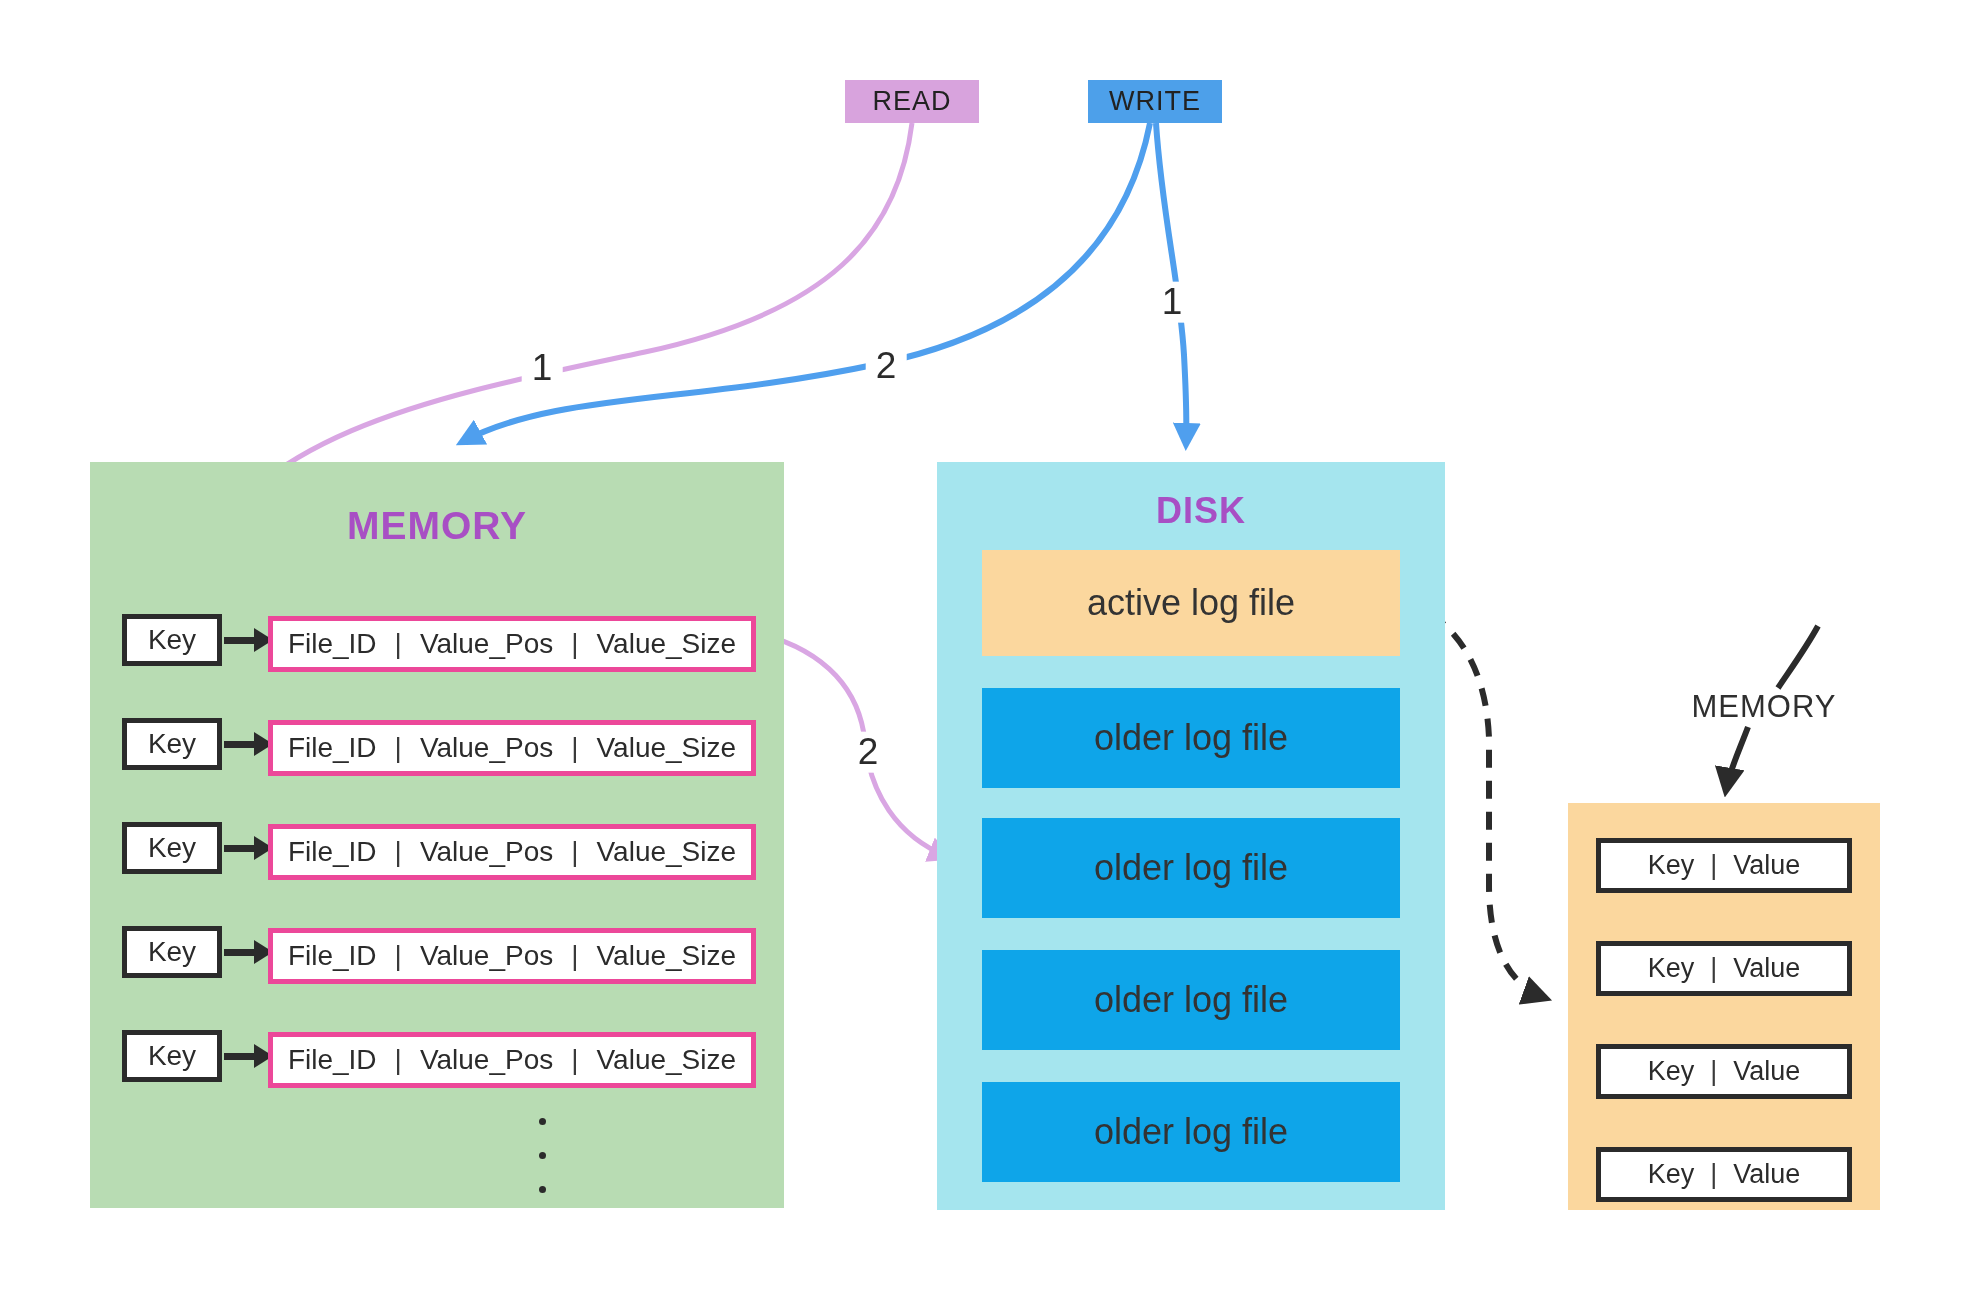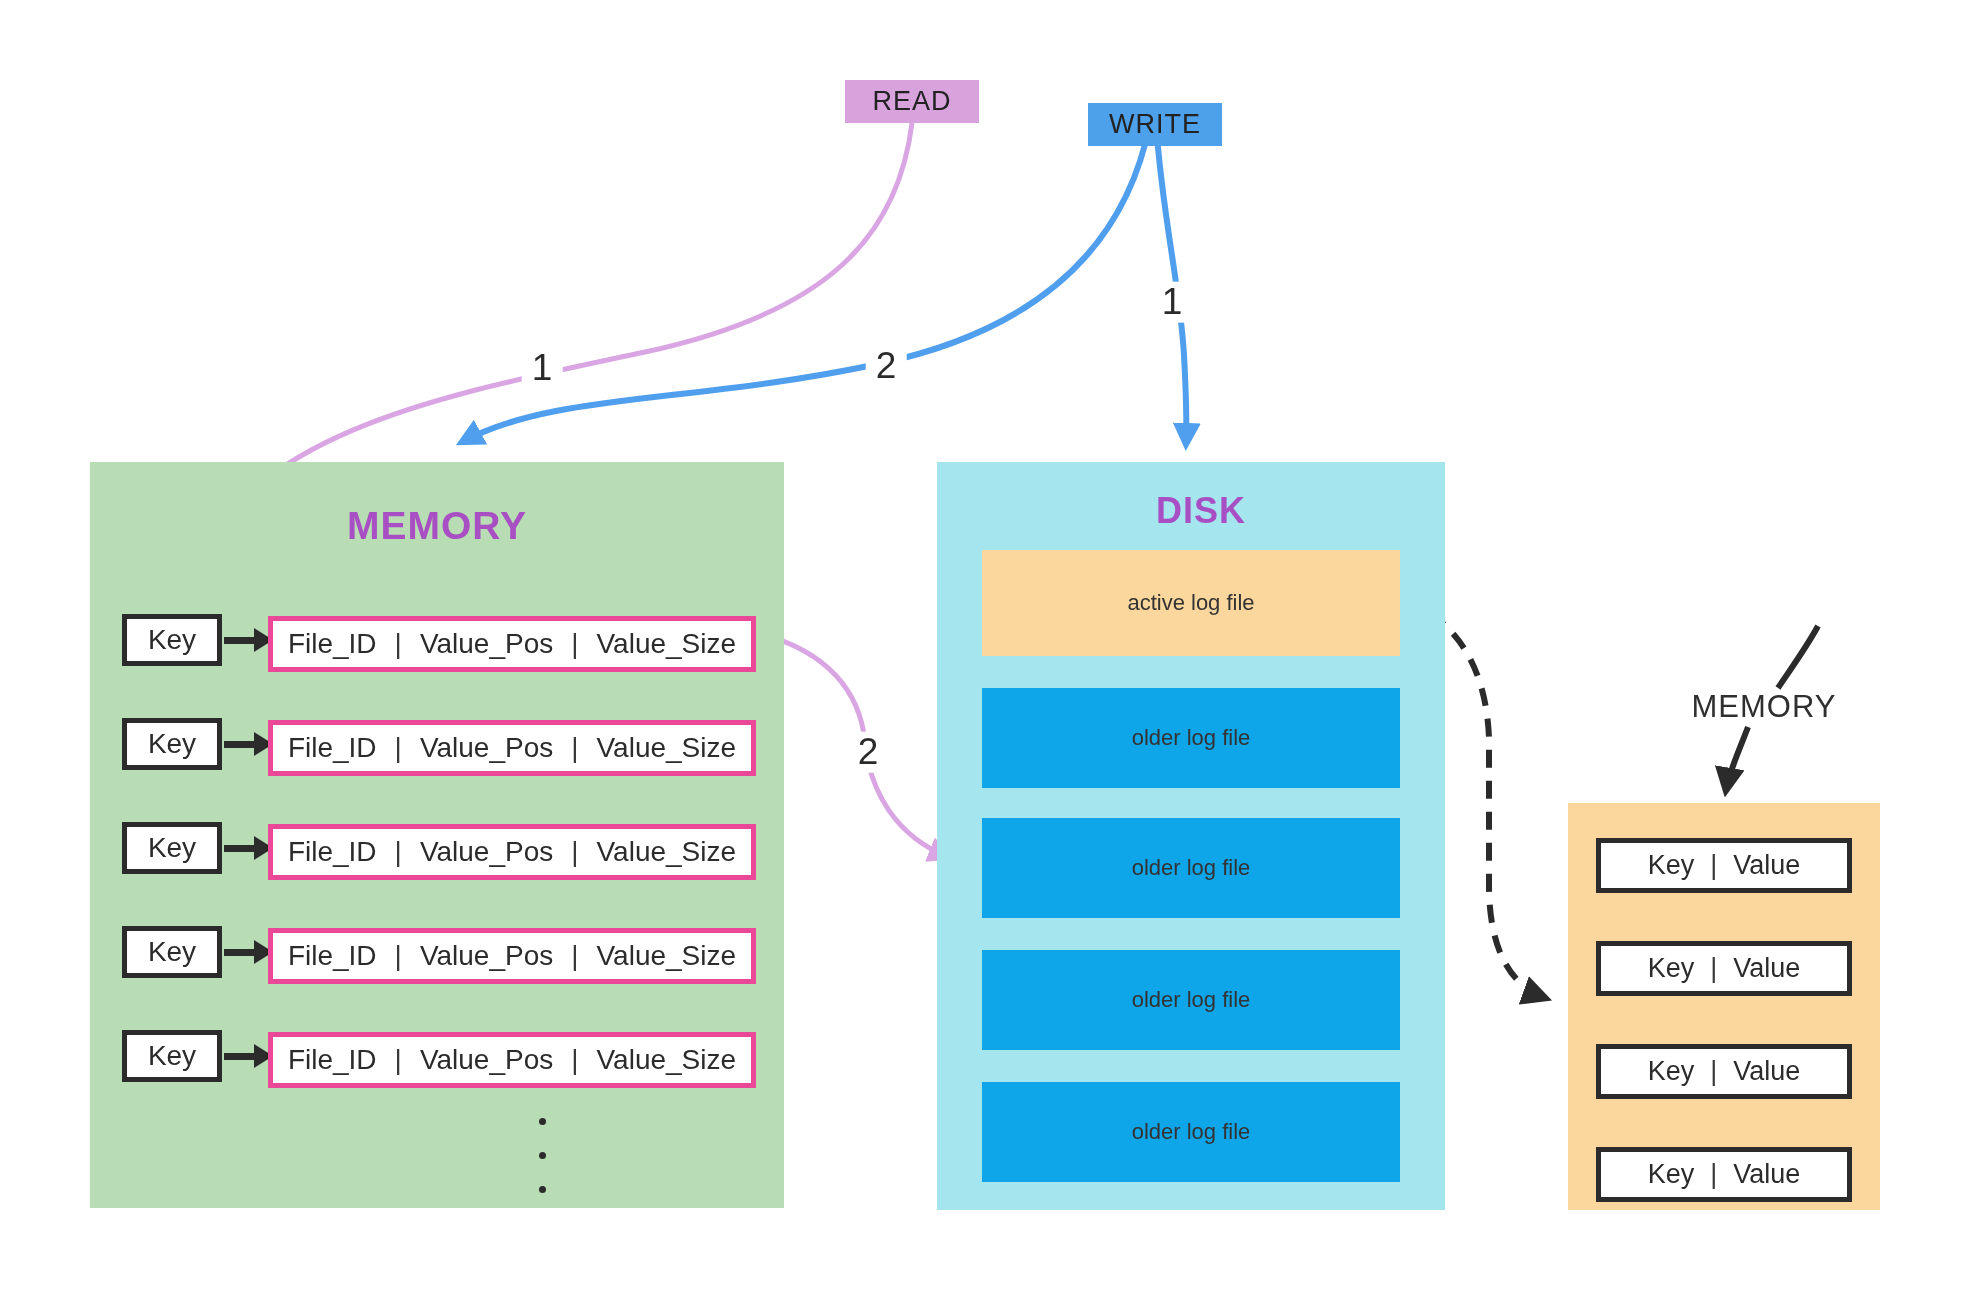--- a/index.html
+++ b/index.html
@@ -13,21 +13,21 @@
   }
   svg.edges{position:absolute;left:0;top:0;width:1972px;height:1308px;pointer-events:none;}
 
   
   .endpoint{
     position:absolute;top:80px;height:43px;width:134px;
     display:flex;align-items:center;justify-content:center;
     font-size:27px;letter-spacing:1px;color:#222222;
   }
   .endpoint.read{left:845px;background:#d8a3dd;}
-  .endpoint.write{left:1088px;background:#4da0ea;margin-top:23px;}
+  .endpoint.write{left:1088px;background:#4da0ea;}
 
   
   .panel-title{
     position:absolute;left:0;right:0;text-align:center;
     font-weight:bold;color:#a84fc4;
   }
   .memory-panel{
     position:absolute;left:90px;top:462px;width:694px;height:746px;
     background:#b8dcb3;
   }
@@ -52,21 +52,21 @@
   .vdot{position:absolute;width:7px;height:7px;border-radius:50%;background:#2b2b2b;left:449px;}
 
   .disk-panel{
     position:absolute;left:937px;top:462px;width:508px;height:748px;
     background:#a5e5ee;
   }
   .disk-panel .panel-title{top:28px;font-size:36px;letter-spacing:1px;margin-left:20px;}
   .logfile{
     position:absolute;left:45px;width:418px;
     display:flex;align-items:center;justify-content:center;
-    font-size:22px;color:#333333;
+    font-size:36px;color:#333333;
   }
   .logfile.active{top:88px;height:106px;background:#fbd79e;}
   .logfile.older{height:100px;background:#0ea5e9;color:#333333;}
 
   .datafile-panel{
     position:absolute;left:1568px;top:803px;width:312px;height:407px;
     background:#fbd79e;
   }
   .kvrow{
     position:absolute;left:28px;width:256px;height:55px;

